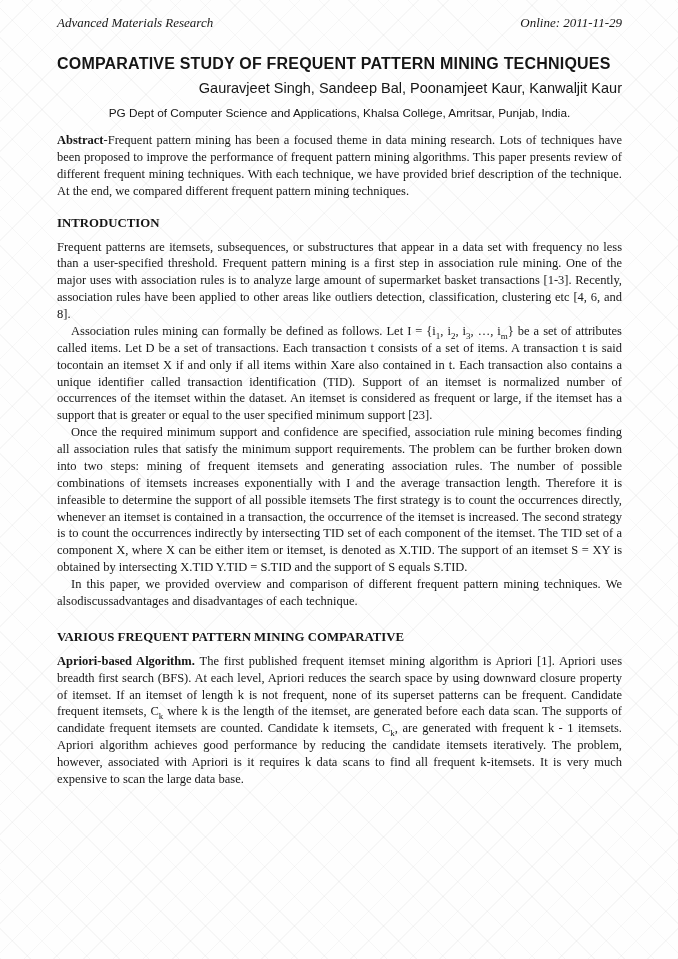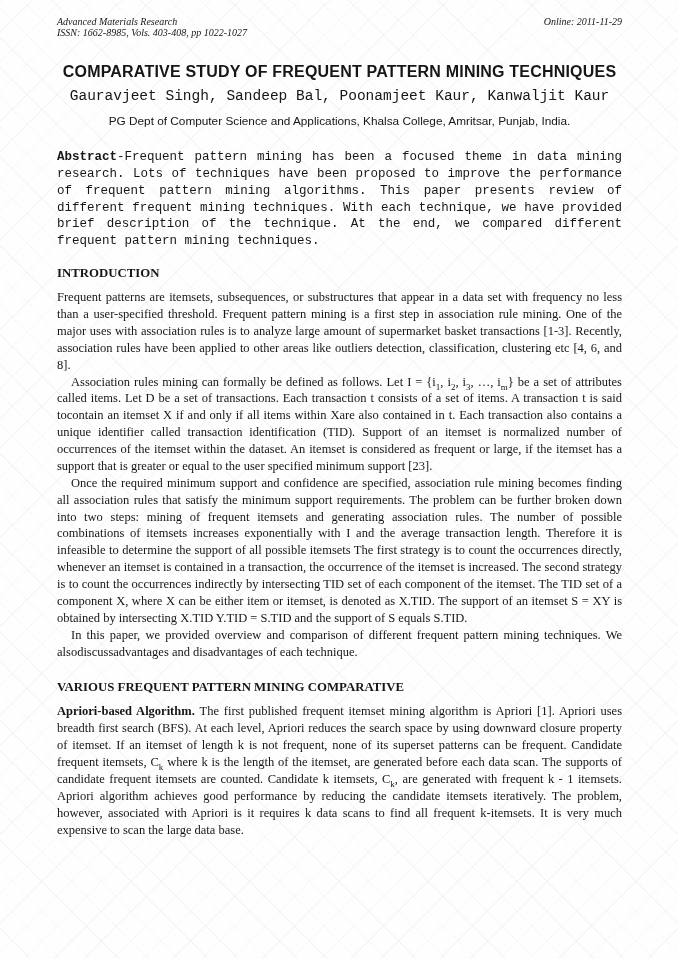--- a/index.html
+++ b/index.html
@@ -23,38 +23,38 @@
   .content {
     position: relative;
     padding: 16px 56px 0 57px;
   }
   .masthead {
     display: flex;
     justify-content: space-between;
     align-items: flex-start;
     font-family: "Liberation Serif", serif;
     font-style: italic;
-    font-size: 10px;
+    font-size: 13px;
     line-height: 1.13;
+    text-align: right;
   }
   .masthead-left div { white-space: nowrap; }
   .masthead-right { white-space: nowrap; }
   .title {
     font-family: "Liberation Sans", sans-serif;
     font-weight: bold;
     font-size: 16px;
     line-height: 1.15;
-    text-align: center;
     margin: 24px 0 0 0;
     letter-spacing: 0.2px;
   }
   .authors {
-    font-family: Liberation Mono, monospace;
+    font-family: Liberation Sans, sans-serif;
     font-size: 14.5px;
-    text-align: center;
+    text-align: right;
     margin-top: 7px;
   }
   .affiliation {
     font-family: "Liberation Sans", sans-serif;
     font-size: 11.8px;
     text-align: center;
     margin-top: 10px;
   }
   .keywords {
     font-family: "Liberation Sans", sans-serif;
@@ -63,21 +63,21 @@
     word-spacing: 3px;
   }
   .keywords .b { font-weight: bold; }
   .body-par {
     font-family: "Liberation Serif", serif;
     font-size: 12.5px;
     line-height: 1.35;
     text-align: justify;
     margin: 0;
   }
-  .abstract { margin-top: 21px; font-family: Liberation Mono, monospace; }
+  .abstract { margin-top: 12px; }
   .indent { text-indent: 14px; }
   .section-heading {
     font-family: "Liberation Serif", serif;
     font-weight: bold;
     font-size: 12.8px;
     margin: 16px 0 8px 0;
   }
   .heading-2 { margin-top: 20px; }
   .b { font-weight: bold; }
   .sub { vertical-align: sub; font-size: 0.72em; line-height: 0; }
@@ -85,21 +85,20 @@
 </head>
 <body>
 
 <div class="page">
   <div class="watermark"></div>
   <div class="content">
 
     <header class="masthead">
       <div class="masthead-left">
         <div>Advanced Materials Research</div>
-        <div>ISSN: 1662-8985, Vols. 403-408, pp 1022-1027</div>
       </div>
       <div class="masthead-right">Online: 2011-11-29</div>
     </header>
 
     <h1 class="title">COMPARATIVE STUDY OF FREQUENT PATTERN MINING TECHNIQUES</h1>
 
     <div class="authors">Gauravjeet Singh, Sandeep Bal, Poonamjeet Kaur, Kanwaljit Kaur</div>
 
     <div class="affiliation">PG Dept of Computer Science and Applications, Khalsa College, Amritsar, Punjab, India.</div>
 

